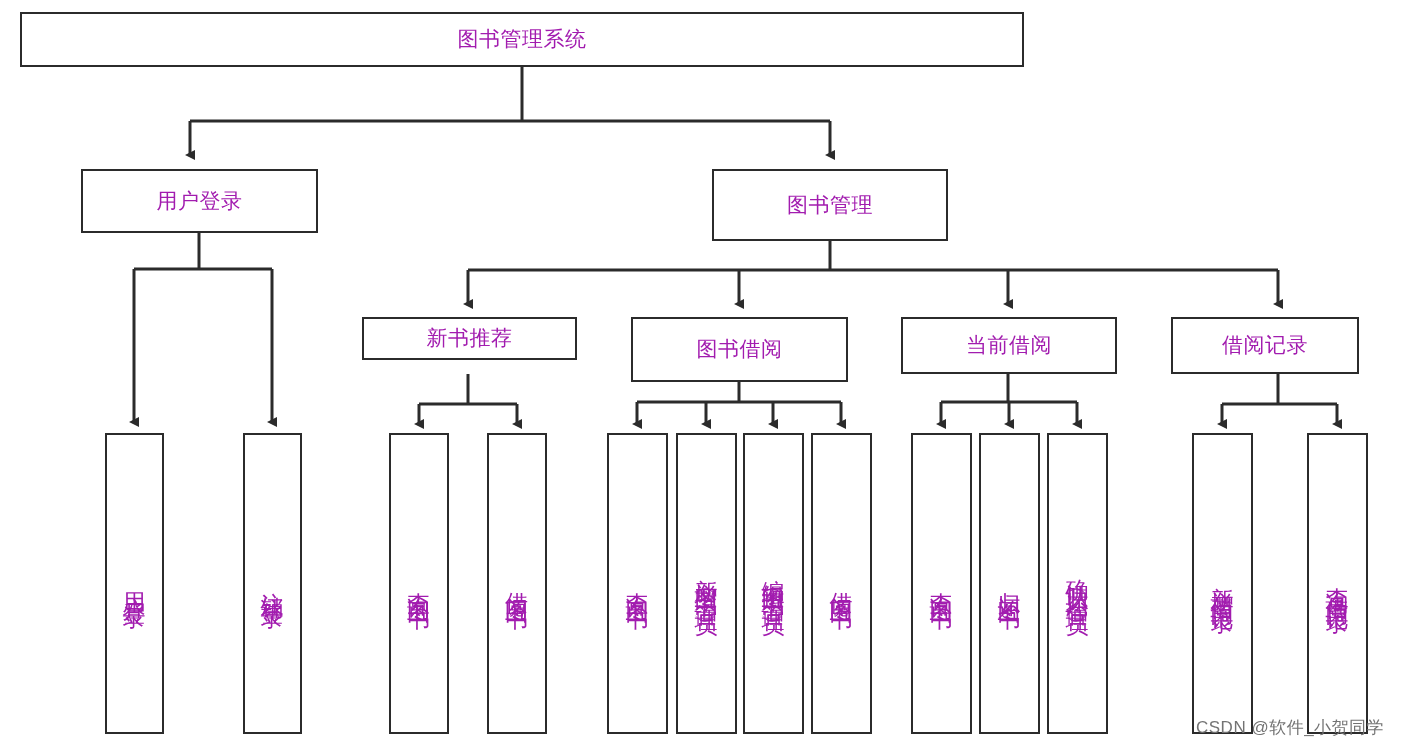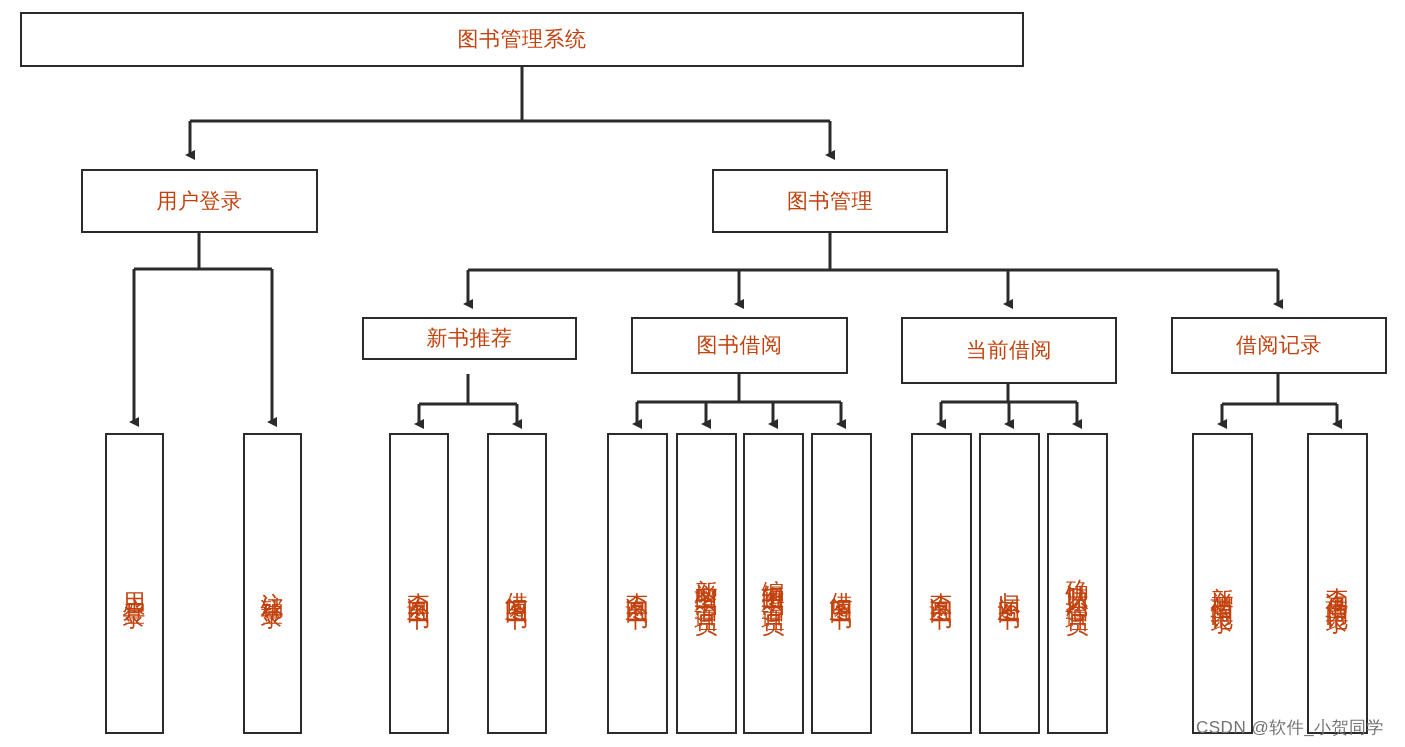--- a/index.html
+++ b/index.html
@@ -26,21 +26,21 @@
     pointer-events: none;
   }
   .node {
     position: absolute;
     box-sizing: border-box;
     background: #ffffff;
     border: 2px solid #2b2b2b;
     display: flex;
     align-items: center;
     justify-content: center;
-    color: #c2410c;
+    color: #a21caf;
   }
   .node .label {
     text-align: center;
     line-height: 1.18;
     letter-spacing: 0.5px;
   }
   
   .node.horiz .label {
     font-size: 21px;
     white-space: nowrap;
@@ -123,37 +123,37 @@
   </svg>
 
   <div class="node horiz" style="left:20px; top:12px; width:1004px; height:55px;">
     <span class="label">图书管理系统</span>
   </div>
 
   <div class="node horiz" style="left:81px; top:169px; width:237px; height:64px;">
     <span class="label">用户登录</span>
   </div>
 
-  <div class="node horiz" style="left:712px; top:169px; width:236px; height:64px;">
+  <div class="node horiz" style="left:712px; top:169px; width:236px; height:72px;">
     <span class="label">图书管理</span>
   </div>
 
   <div class="node horiz" style="left:362px; top:317px; width:215px; height:43px;">
     <span class="label">新书推荐</span>
   </div>
 
-  <div class="node horiz" style="left:631px; top:317px; width:217px; height:57px;">
+  <div class="node horiz" style="left:631px; top:317px; width:217px; height:65px;">
     <span class="label">图书借阅</span>
   </div>
 
-  <div class="node horiz" style="left:901px; top:317px; width:216px; height:67px;">
+  <div class="node horiz" style="left:901px; top:317px; width:216px; height:57px;">
     <span class="label">当前借阅</span>
   </div>
 
-  <div class="node horiz" style="left:1171px; top:317px; width:216px; height:57px;">
+  <div class="node horiz" style="left:1171px; top:317px; width:188px; height:57px;">
     <span class="label">借阅记录</span>
   </div>
 
   <div class="node vert" style="left:105px; top:433px; width:59px; height:301px;">
     <span class="label">用户登录</span>
   </div>
 
   <div class="node vert" style="left:243px; top:433px; width:59px; height:301px;">
     <span class="label">注销登录</span>
   </div>

